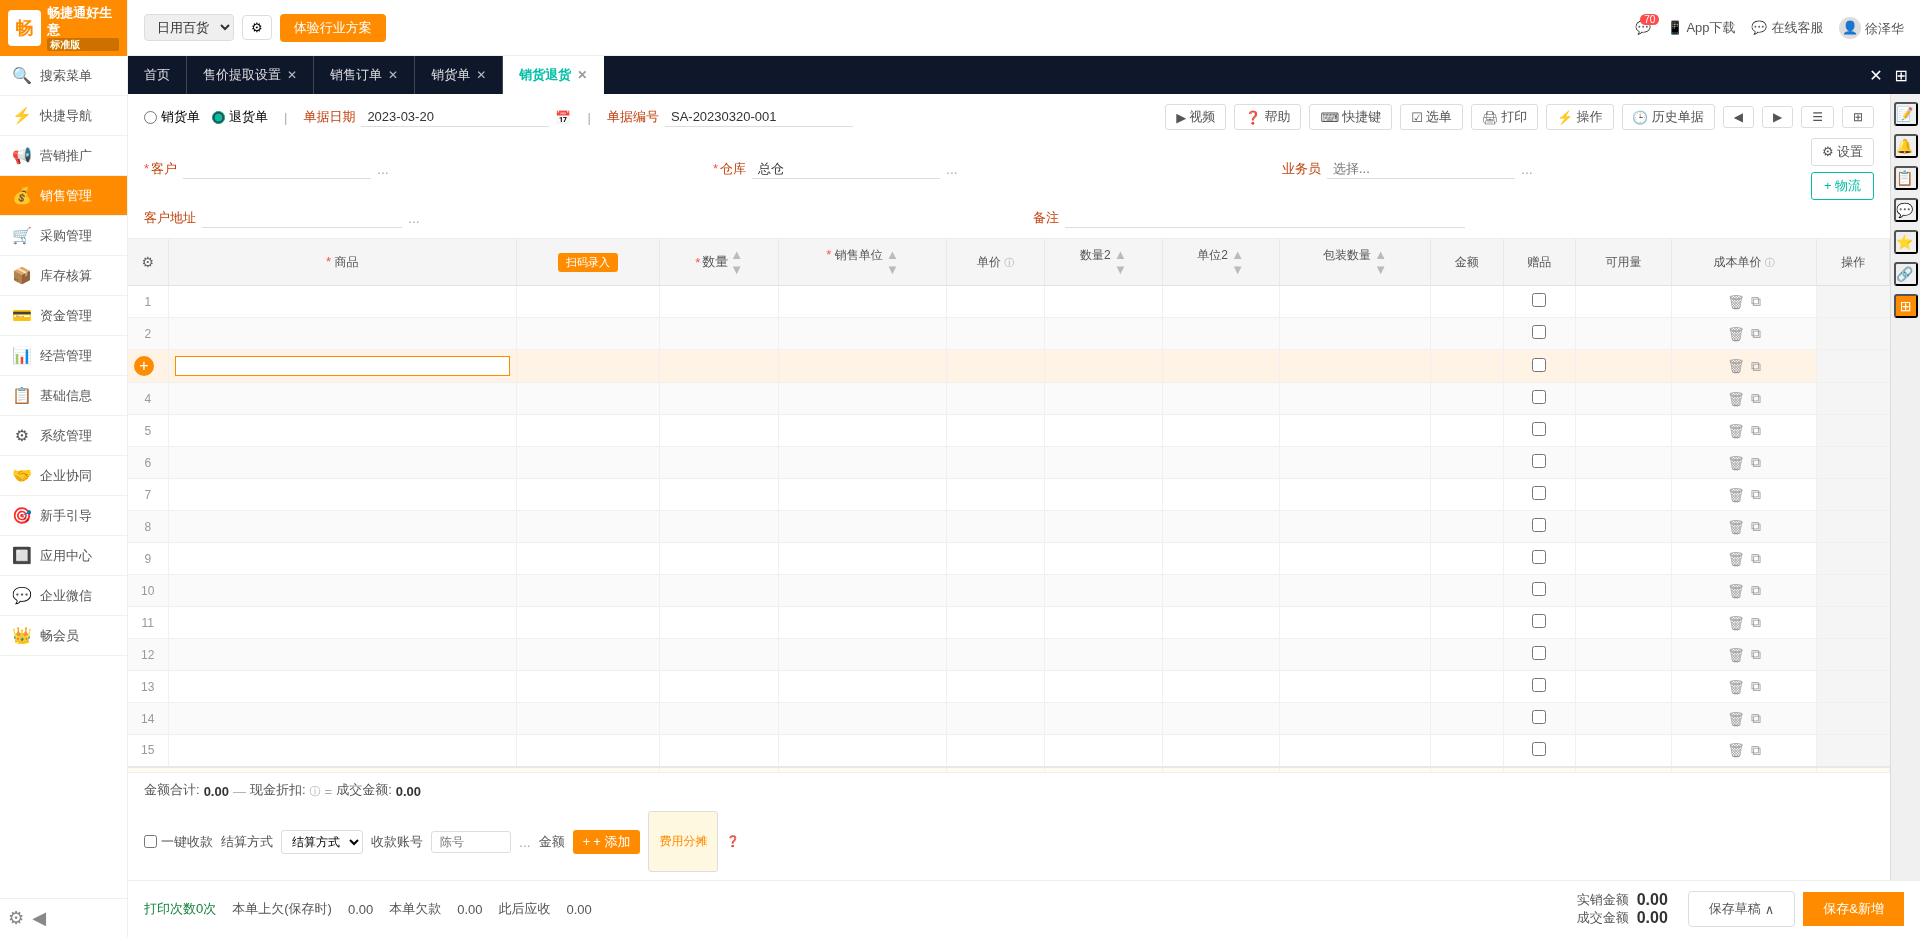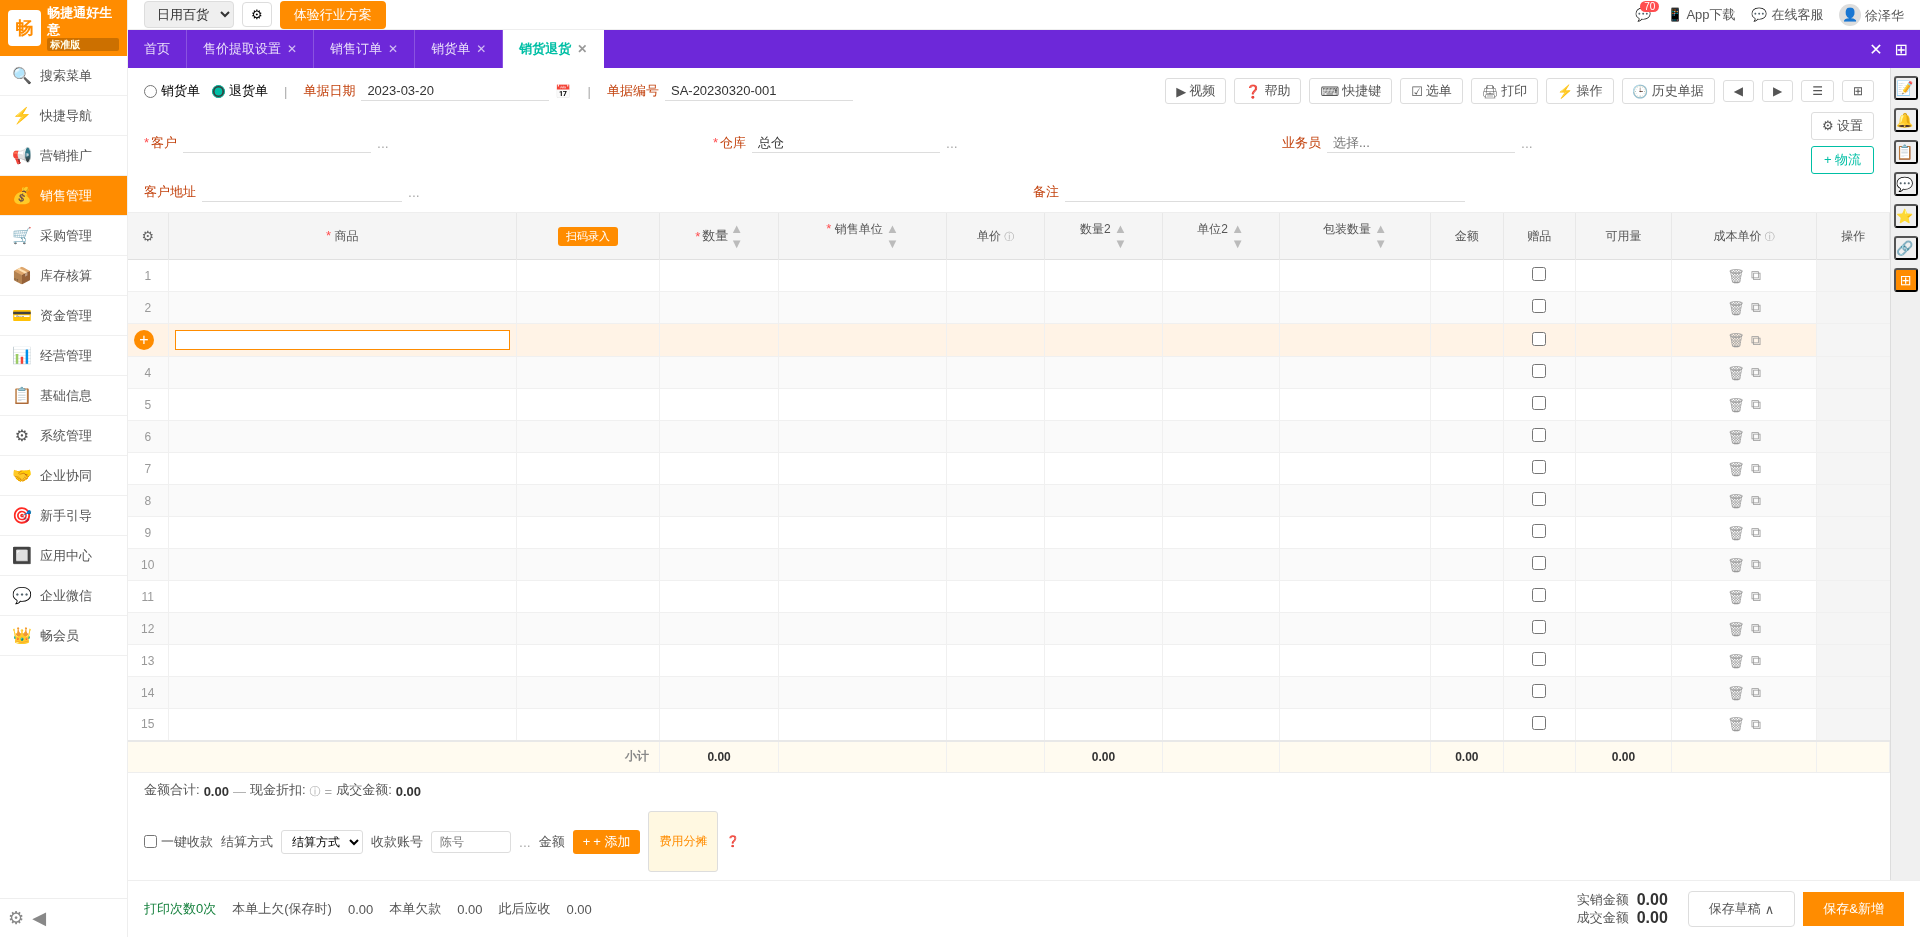--- a/index.html
+++ b/index.html
@@ -65,21 +65,21 @@
     .main {
       flex: 1;
       display: flex;
       flex-direction: column;
       overflow: hidden;
     }
 
     
     .top-header {
       background: #fff;
-      height: 30px;
+      height: 56px;
       display: flex;
       align-items: center;
       padding: 0 16px;
       border-bottom: 1px solid #eee;
       justify-content: space-between;
     }
     .top-header-left { display: flex; align-items: center; gap: 8px; }
     .top-header-right { display: flex; align-items: center; gap: 16px; font-size: 13px; color: #555; }
     .top-header-btn {
       background: #ff8c00;
@@ -107,21 +107,21 @@
       color: #fff;
       border-radius: 8px;
       font-size: 10px;
       padding: 0 4px;
       min-width: 16px;
       text-align: center;
     }
 
     
     .tab-bar {
-      background: #6d28d9;
+      background: #0f172a;
       display: flex;
       align-items: stretch;
       height: 38px;
       padding: 0;
     }
     .tab-item {
       display: flex;
       align-items: center;
       padding: 0 16px;
       cursor: pointer;

